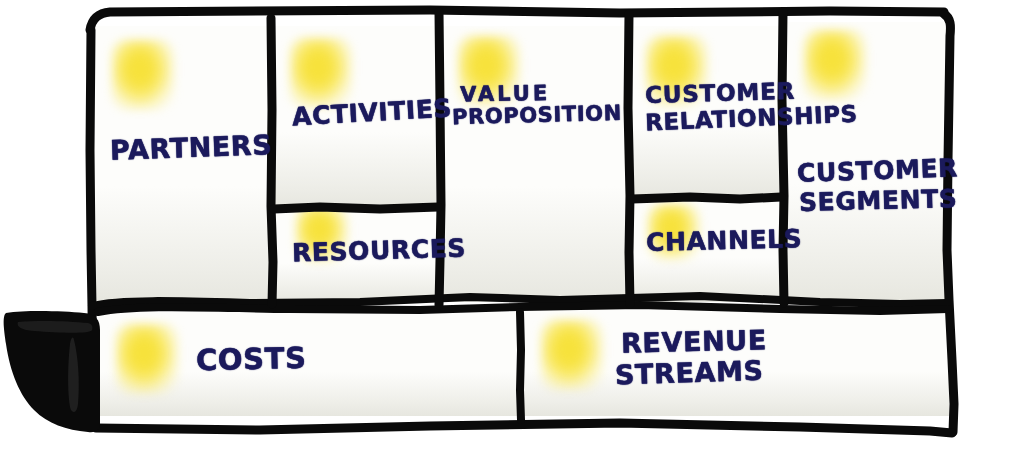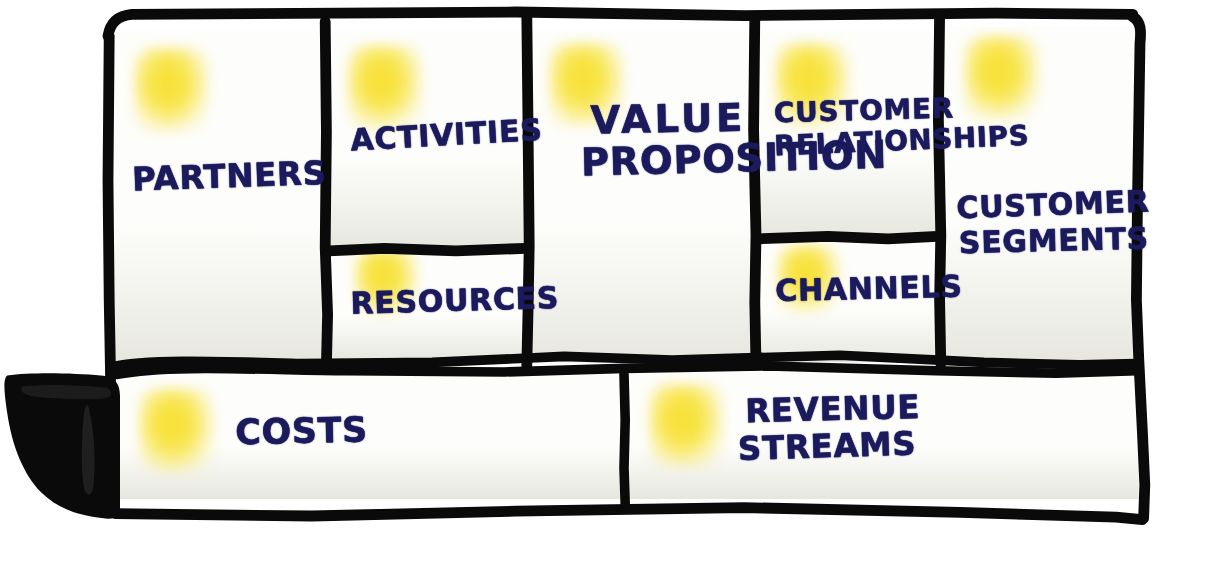--- a/index.html
+++ b/index.html
@@ -49,21 +49,21 @@
     line-height:1.06;
     white-space:nowrap;
     text-shadow:0 0 1.2px rgba(27,26,92,0.85), 0.4px 0.3px 0.8px rgba(27,26,92,0.5);
     -webkit-text-stroke:0.35px #1b1a5c;
     pointer-events:none;
   }
   .label .ln{display:block;}
   .l-partners   {font-size:27px; transform:rotate(-2.0deg);}
   .l-activities {font-size:25px; transform:rotate(-3.2deg);}
   .l-resources  {font-size:25px; transform:rotate(-1.6deg);}
-  .l-value      {font-size:32px;margin-left:32px;}
+  .l-value      {font-size:21px;}
   .l-value .ln:first-child{margin-left:4px;letter-spacing:3px;transform:rotate(-1deg);}
   .l-value .ln:last-child {margin-left:-4px;transform:rotate(-1.5deg);}
   .l-crel       {font-size:23px;}
   .l-crel .ln:first-child{letter-spacing:0.8px;transform:rotate(-1.6deg);}
   .l-crel .ln:last-child {margin-top:2px;transform:rotate(-2.4deg);}
   .l-channels   {font-size:25px; transform:rotate(-1.4deg);}
   .l-cseg       {font-size:25px;}
   .l-cseg .ln:first-child{transform:rotate(-2deg);}
   .l-cseg .ln:last-child {margin-top:3px;margin-left:2px;transform:rotate(-1.4deg);}
   .l-costs      {font-size:29px; transform:rotate(-1.2deg);}

